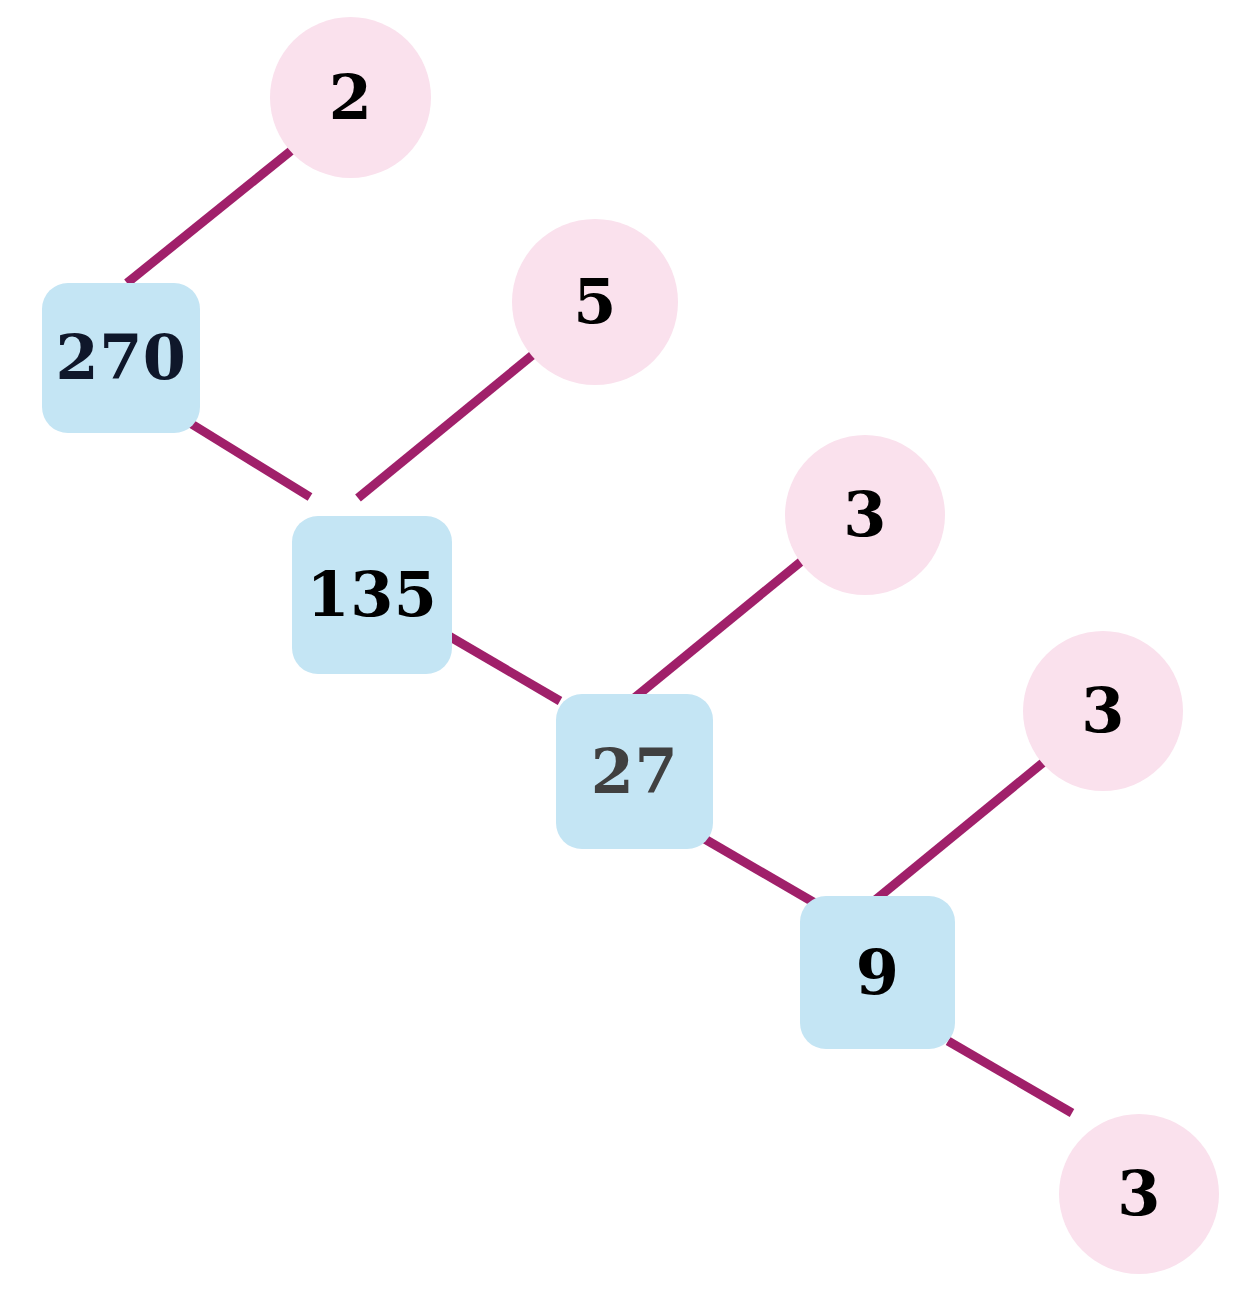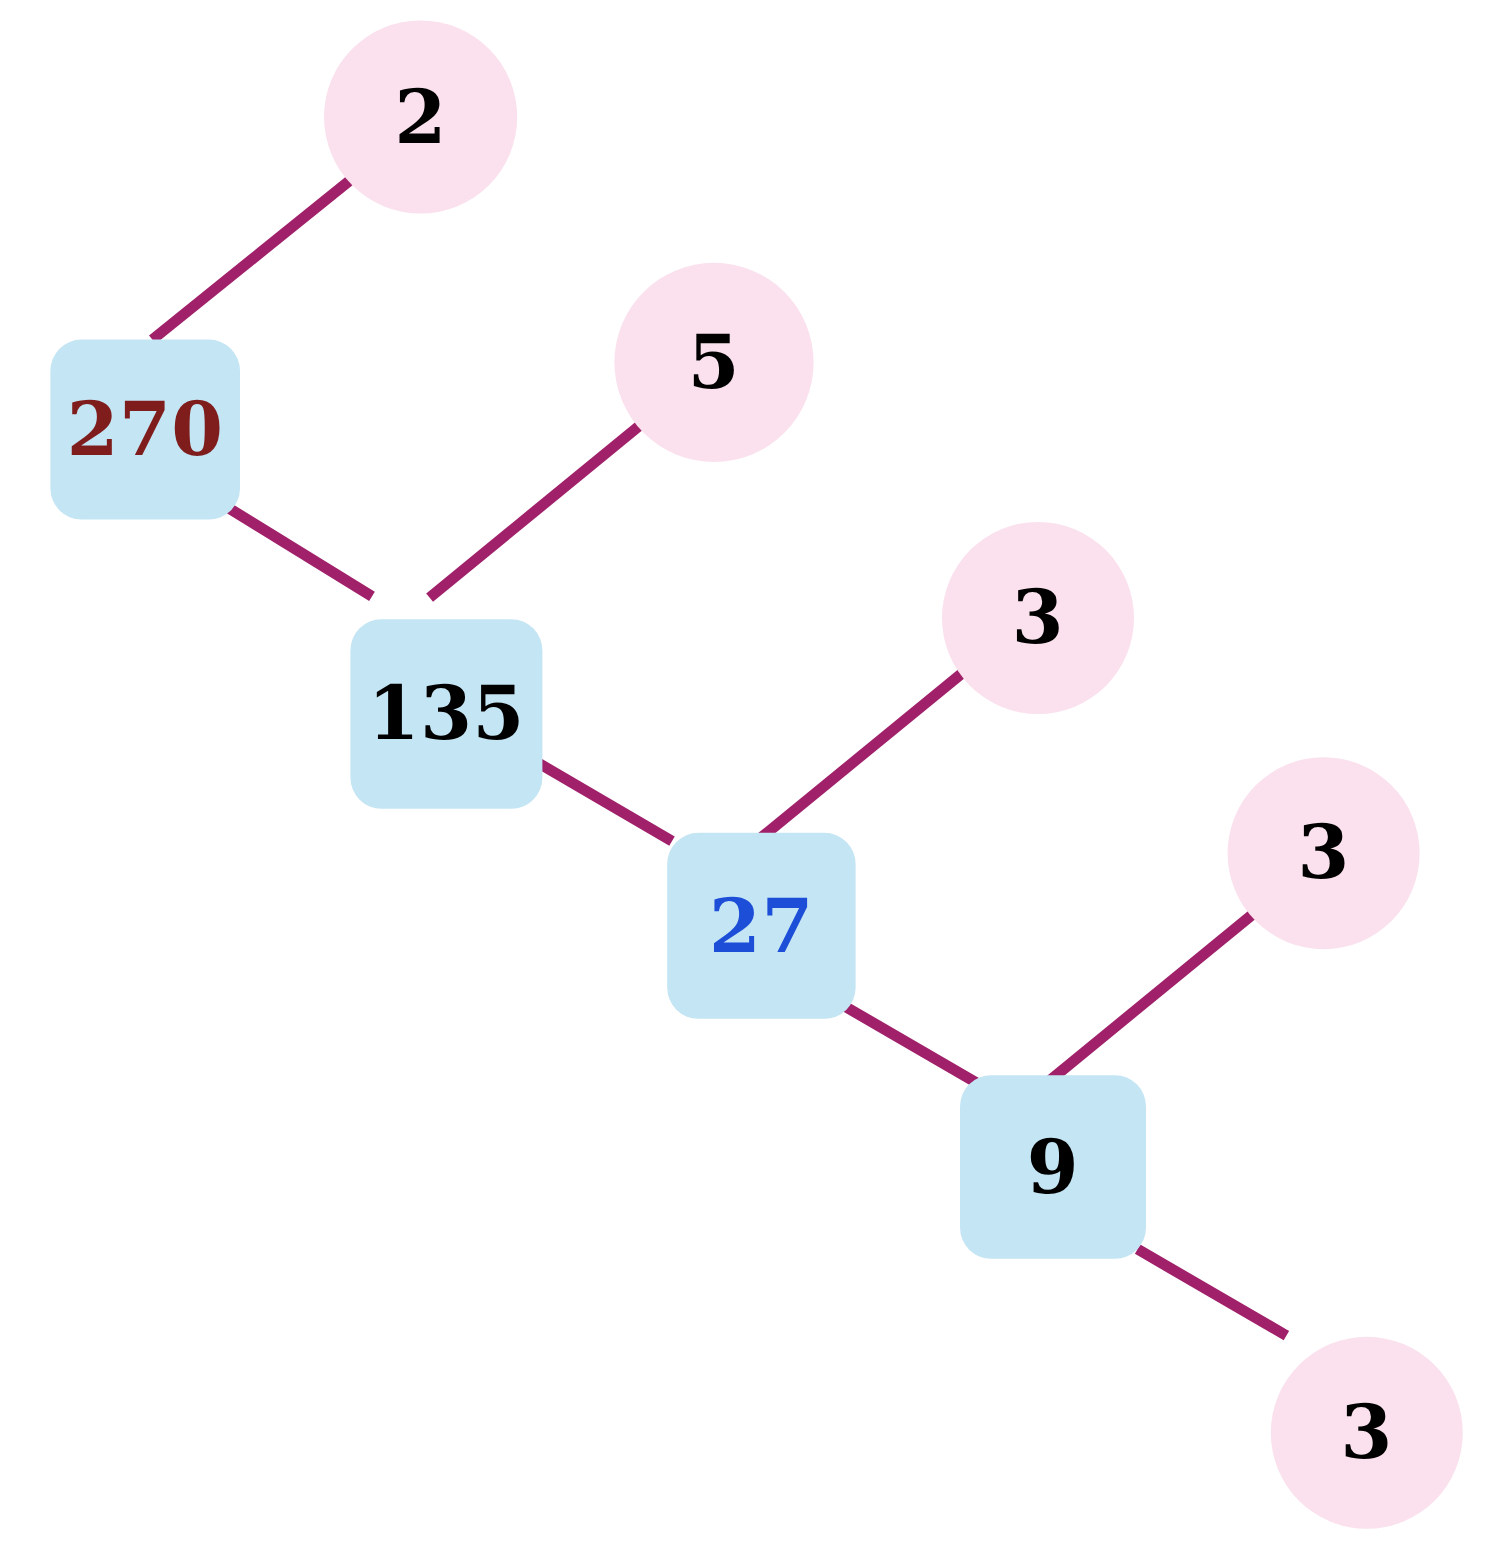--- a/index.html
+++ b/index.html
@@ -59,33 +59,33 @@
       <line x1="127" y1="283" x2="292" y2="150" stroke="#a0206a" stroke-width="9" stroke-linecap="butt"></line>
       <line x1="190" y1="423" x2="310" y2="497" stroke="#a0206a" stroke-width="9" stroke-linecap="butt"></line>
       <line x1="358" y1="498" x2="535" y2="353" stroke="#a0206a" stroke-width="9" stroke-linecap="butt"></line>
       <line x1="442" y1="632" x2="560" y2="701" stroke="#a0206a" stroke-width="9" stroke-linecap="butt"></line>
       <line x1="627" y1="704" x2="803" y2="560" stroke="#a0206a" stroke-width="9" stroke-linecap="butt"></line>
       <line x1="703" y1="838" x2="820" y2="906" stroke="#a0206a" stroke-width="9" stroke-linecap="butt"></line>
       <line x1="868" y1="906" x2="1045" y2="761" stroke="#a0206a" stroke-width="9" stroke-linecap="butt"></line>
       <line x1="948" y1="1041" x2="1072" y2="1113" stroke="#a0206a" stroke-width="9" stroke-linecap="butt"></line>
     </svg>
   <div id="node-layer">
-      <div class="node node-composite" style="left: 42px; top: 283px; width: 158px; height: 150px; font-size: 62px; background: rgb(196, 229, 244); color: #7f1d1d;">
+      <div class="node node-composite" style="left: 42px; top: 283px; width: 158px; height: 150px; font-size: 62px; background: rgb(196, 229, 244); color: #0f172a;">
         <span class="node-label">270</span>
       </div>
       <div class="node node-prime" style="left: 270px; top: 17px; width: 161px; height: 161px; font-size: 62px; background: rgb(250, 225, 237); color: rgb(0, 0, 0);">
         <span class="node-label">2</span>
       </div>
       <div class="node node-composite" style="left: 292px; top: 488px; width: 160px; height: 158px; font-size: 62px; background: rgb(196, 229, 244); color: rgb(0, 0, 0); margin-top: 28px;">
         <span class="node-label">135</span>
       </div>
       <div class="node node-prime" style="left: 512px; top: 219px; width: 166px; height: 166px; font-size: 62px; background: rgb(250, 225, 237); color: rgb(0, 0, 0);">
         <span class="node-label">5</span>
       </div>
-      <div class="node node-composite" style="left: 556px; top: 694px; width: 157px; height: 155px; font-size: 62px; background: rgb(196, 229, 244); color: #1d4ed8;">
+      <div class="node node-composite" style="left: 556px; top: 694px; width: 157px; height: 155px; font-size: 62px; background: rgb(196, 229, 244); color: #404040;">
         <span class="node-label">27</span>
       </div>
       <div class="node node-prime" style="left: 785px; top: 435px; width: 160px; height: 160px; font-size: 62px; background: rgb(250, 225, 237); color: rgb(0, 0, 0);">
         <span class="node-label">3</span>
       </div>
       <div class="node node-composite" style="left: 800px; top: 896px; width: 155px; height: 153px; font-size: 62px; background: rgb(196, 229, 244); color: rgb(0, 0, 0);">
         <span class="node-label">9</span>
       </div>
       <div class="node node-prime" style="left: 1023px; top: 631px; width: 160px; height: 160px; font-size: 62px; background: rgb(250, 225, 237); color: rgb(0, 0, 0);">
         <span class="node-label">3</span>

